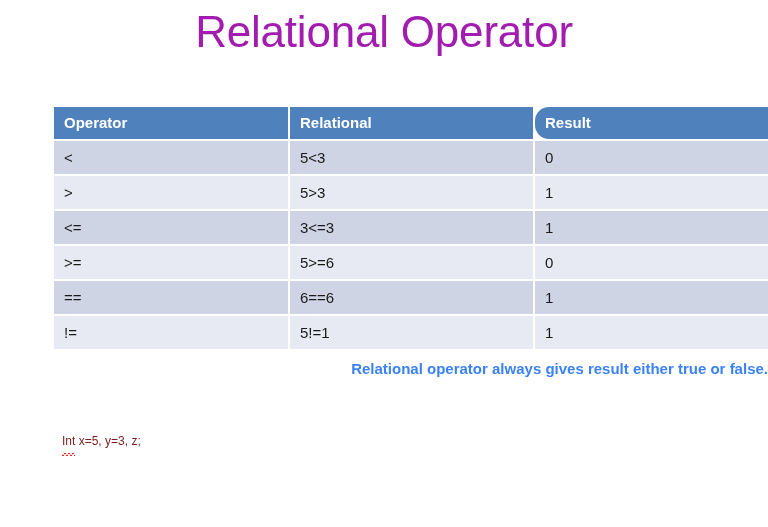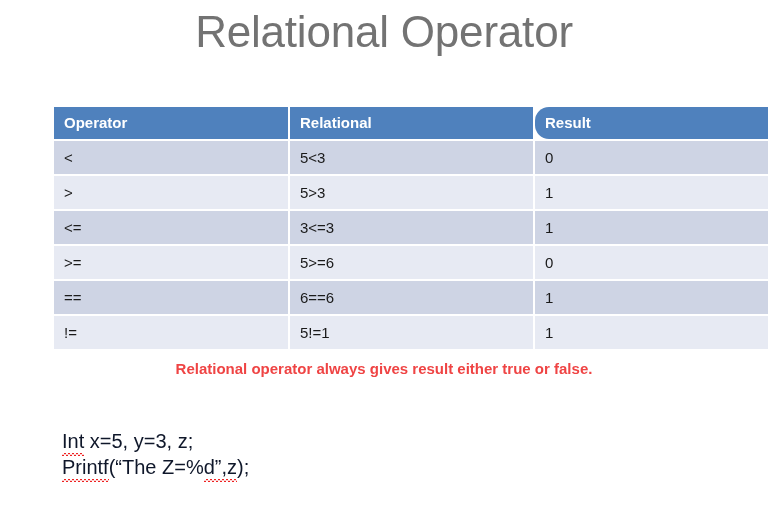--- a/index.html
+++ b/index.html
@@ -20,21 +20,21 @@
   .slide-title {
     position: absolute;
     left: 0;
     top: 8px;
     width: 768px;
     text-align: center;
     font-size: 44px;
     font-weight: 400;
     line-height: 1.1;
     letter-spacing: -0.2px;
-    color: #737373;
+    color: #a21caf;
     white-space: nowrap;
   }
 
   
   .op-table {
     position: absolute;
     left: 26px;
     top: 105px;
     width: 733px;
     border-collapse: separate;
@@ -73,35 +73,35 @@
 
   .op-table tbody tr.row-odd  td { background: #ced4e4; }
   .op-table tbody tr.row-even td { background: #e7eaf3; }
 
   
   .caption {
     position: absolute;
     left: 0;
     top: 360px;
     width: 768px;
-    text-align: center;
+    text-align: right;
     font-size: 15px;
     font-weight: bold;
-    color: #ef4444;
+    color: #3b82f6;
     white-space: nowrap;
   }
 
   
   .code-block {
     position: absolute;
     left: 62px;
     top: 428px;
-    font-size: 20px;
+    font-size: 12px;
     line-height: 26px;
-    color: #0f172a;
+    color: #7f1d1d;
     white-space: nowrap;
   }
   .code-line { display: block; }
 
   .misspelled {
     position: relative;
     display: inline-block;
     text-decoration: none;
   }
   .misspelled::after {
@@ -167,14 +167,13 @@
       <td>5!=1</td>
       <td>1</td>
     </tr>
   </tbody>
 </table>
 
 <div class="caption">Relational operator always gives result either true or false.</div>
 
 <div class="code-block">
   <span class="code-line"><span class="misspelled">Int</span><span> x=5, y=3, z;</span></span>
-  <span class="code-line"><span class="misspelled">Printf</span><span>(“The Z=%</span><span class="misspelled">d”,z</span><span>);</span></span>
 </div>
 
 </body></html>

